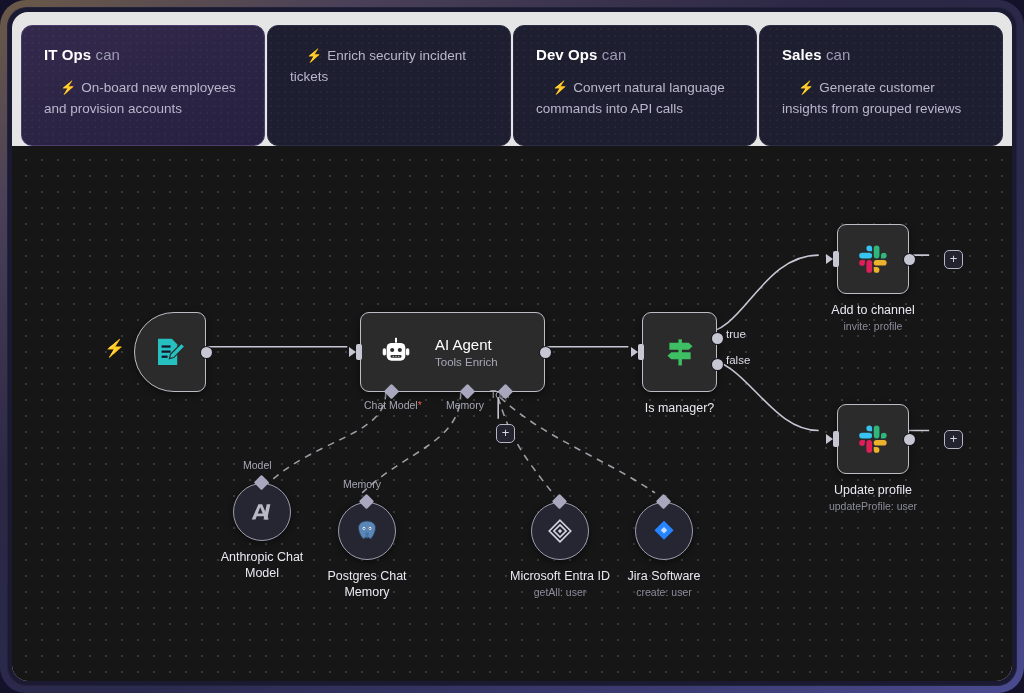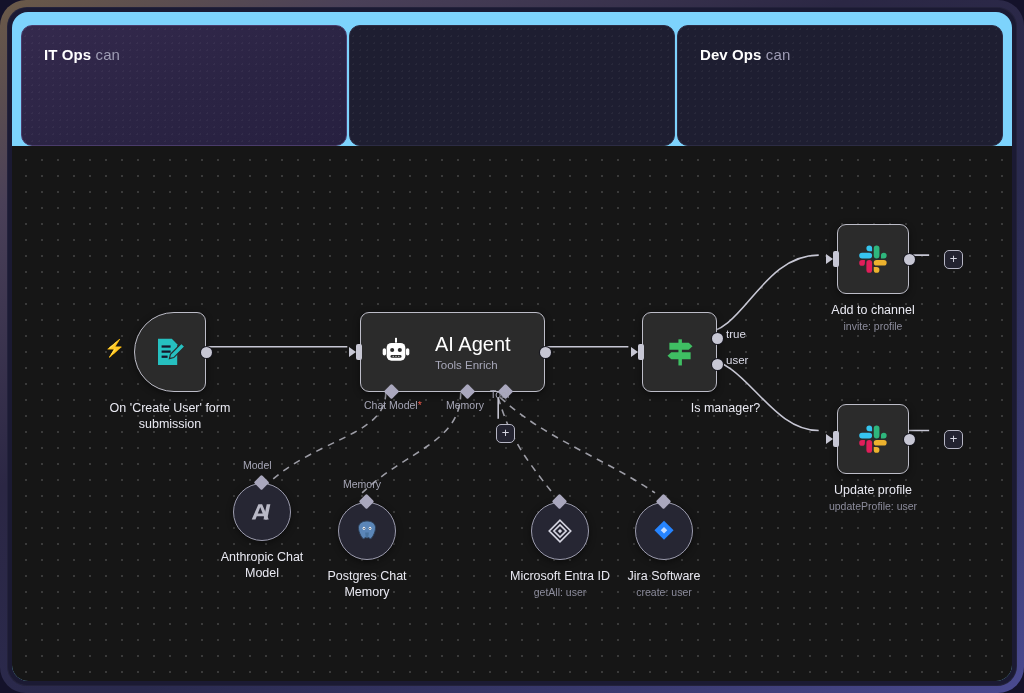--- a/index.html
+++ b/index.html
@@ -20,21 +20,21 @@
   #frame-inner{
     position:absolute; inset:7px;
     border-radius:20px;
     background:#1b1a33;
     padding:5px;
     box-shadow:inset 0 0 0 1px rgba(255,255,255,.04);
   }
   #app{
     position:absolute; inset:5px;
     border-radius:16px;
-    background:#7dd3fc;
+    background:#e5e5e5;
     overflow:hidden;
   }
 
   
   #cards{
     position:absolute; left:0; top:0; right:0; height:134px;
     display:flex; gap:2px;
     padding:13px 9px 0 9px;
   }
   .card{
@@ -150,32 +150,50 @@
 <div id="frame-inner">
 <div id="app">
 
   <div id="cards">
 
     <div class="card active">
       <div class="card-title">
         <b>IT Ops</b>
         <span>can</span>
       </div>
+      <div class="card-body">
+        <span class="bolt">⚡</span><span>On-board new employees and provision accounts</span>
+      </div>
     </div>
 
     <div class="card">
+      <div class="card-body">
+        <span class="bolt">⚡</span><span>Enrich security incident tickets</span>
+      </div>
     </div>
 
     <div class="card">
       <div class="card-title">
         <b>Dev Ops</b>
         <span>can</span>
       </div>
-    </div>
-
+      <div class="card-body">
+        <span class="bolt">⚡</span><span>Convert natural language commands into API calls</span>
+      </div>
+    </div>
+
+    <div class="card">
+      <div class="card-title">
+        <b>Sales</b>
+        <span>can</span>
+      </div>
+      <div class="card-body">
+        <span class="bolt">⚡</span><span>Generate customer insights from grouped reviews</span>
+      </div>
+    </div>
 
   </div>
 
   <div id="canvas">
 
     <svg id="wires" viewBox="0 0 1014 549" preserveAspectRatio="none">
 
       <path d="M188 206 L340 206" stroke="#c7c7d4" stroke-width="1.6" fill="none"></path>
 
       <path d="M532 206 L625 206" stroke="#c7c7d4" stroke-width="1.6" fill="none"></path>
@@ -201,41 +219,38 @@
         <svg width="36" height="36" viewBox="0 0 24 24">
           <path d="M4 3.2h9.2l3.6 3.6v13.9H4z" fill="#26c0c0"></path>
           <rect x="6.4" y="7.6" width="6" height="1.5" fill="#16162b"></rect>
           <rect x="6.4" y="11" width="6" height="1.5" fill="#16162b"></rect>
           <rect x="6.4" y="14.4" width="4" height="1.5" fill="#16162b"></rect>
           <path d="M19.6 6.2l2.2 2.2-7.3 7.3-2.9.7.7-2.9z" fill="#26c0c0" stroke="#2b2b2b" stroke-width=".8"></path>
         </svg>
       </div>
       <div class="port-out" style="left:67px; top:35px;"></div>
       <div class="bolt-badge" style="left:-30px; top:26px;">⚡</div>
-      <div class="lbl wrap" style="top:88px;">
-        <span>On 'Create User' form submission</span>
-      </div>
     </div>
 
     <div class="node" style="left:348px; top:166px;">
       <div class="box" style="width:185px; height:80px; padding-left:18px;">
         <svg width="34" height="34" viewBox="0 0 24 24">
           <rect x="11.3" y="2" width="1.4" height="3.4" fill="#fff"></rect>
           <rect x="5.4" y="5.6" width="13.2" height="12.6" rx="3.4" fill="#fff"></rect>
           <rect x="2.6" y="9.3" width="2.4" height="5.2" rx="1.2" fill="#fff"></rect>
           <rect x="19" y="9.3" width="2.4" height="5.2" rx="1.2" fill="#fff"></rect>
           <circle cx="9.3" cy="10.6" r="1.45" fill="#2b2b2b"></circle>
           <circle cx="14.7" cy="10.6" r="1.45" fill="#2b2b2b"></circle>
           <rect x="8.1" y="14.1" width="7.8" height="1.9" rx=".9" fill="#2b2b2b"></rect>
           <circle cx="10" cy="15.05" r=".42" fill="#fff"></circle>
           <circle cx="12" cy="15.05" r=".42" fill="#fff"></circle>
           <circle cx="14" cy="15.05" r=".42" fill="#fff"></circle>
         </svg>
         <div style="margin-left:22px;">
-          <div style="color:#fff; font-size:20px;">AI Agent</div>
+          <div style="color:#fff; font-size:15px;">AI Agent</div>
           <div style="color:#a7a7b8; font-size:11.5px; margin-top:3px;">Tools Enrich</div>
         </div>
       </div>
       <div class="arrow-in" style="left:-11px; top:35px;"></div>
       <div class="port-in" style="left:-4px; top:32px;"></div>
       <div class="port-out" style="left:180px; top:35px;"></div>
 
       <div class="diamond" style="left:26px; top:74px;"></div>
       <div class="port-lbl" style="left:4px; top:87px;">
         <span>Chat Model</span><span class="req">*</span>
@@ -258,23 +273,23 @@
           <path d="M18.7 12.2H6.5l-2.4 2.2 2.4 2.2h12.2z" fill="#3fbf63"></path>
         </svg>
       </div>
       <div class="arrow-in" style="left:-11px; top:35px;"></div>
       <div class="port-in" style="left:-4px; top:32px;"></div>
 
       <div class="port-out" style="left:70px; top:21px;"></div>
       <div class="edge-lbl" style="left:84px; top:16px;">true</div>
 
       <div class="port-out" style="left:70px; top:47px;"></div>
-      <div class="edge-lbl" style="left:84px; top:42px;">user</div>
-
-      <div class="lbl" style="top:88px;margin-left:46px;">Is manager?</div>
+      <div class="edge-lbl" style="left:84px; top:42px;">false</div>
+
+      <div class="lbl" style="top:88px;">Is manager?</div>
     </div>
 
     <div class="node" style="left:825px; top:78px;">
       <div class="box" style="width:72px; height:70px; justify-content:center;">
         <svg width="36" height="36" viewBox="0 0 24 24">
           <path d="M6.6 14.6a1.9 1.9 0 1 1-1.9-1.9h1.9zM7.6 14.6a1.9 1.9 0 0 1 3.8 0v4.7a1.9 1.9 0 0 1-3.8 0z" fill="#e01e5a"></path>
           <path d="M9.5 6.8a1.9 1.9 0 1 1 1.9-1.9v1.9zM9.5 7.8a1.9 1.9 0 0 1 0 3.8H4.7a1.9 1.9 0 0 1 0-3.8z" fill="#36c5f0"></path>
           <path d="M17.3 9.7a1.9 1.9 0 1 1 1.9 1.9h-1.9zM16.3 9.7a1.9 1.9 0 0 1-3.8 0V4.9a1.9 1.9 0 0 1 3.8 0z" fill="#2eb67d"></path>
           <path d="M14.4 17.4a1.9 1.9 0 1 1-1.9 1.9v-1.9zM14.4 16.4a1.9 1.9 0 0 1 0-3.8h4.8a1.9 1.9 0 0 1 0 3.8z" fill="#ecb22e"></path>
         </svg>

